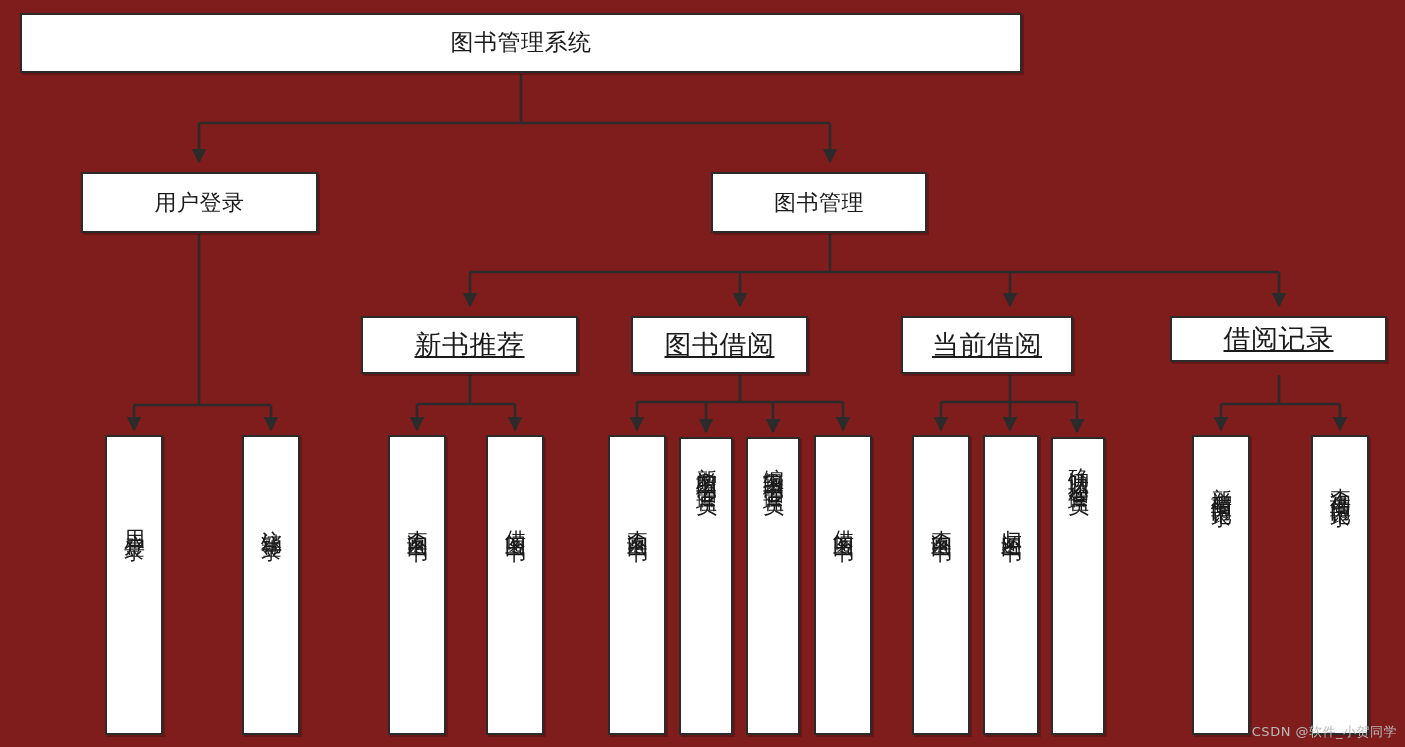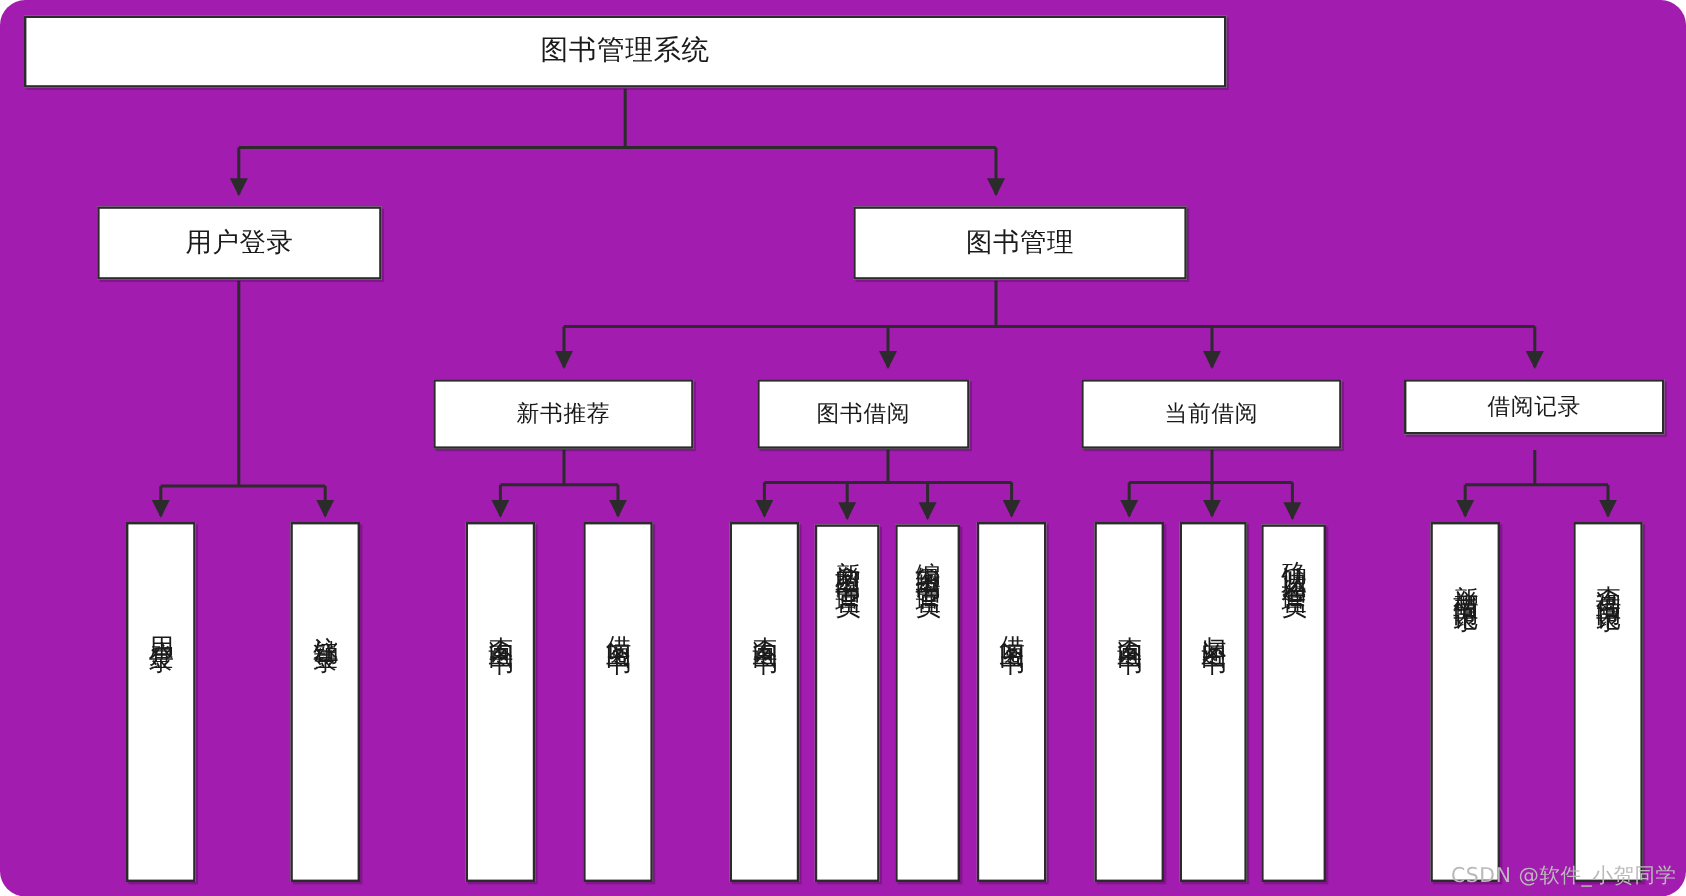--- a/index.html
+++ b/index.html
@@ -7,23 +7,22 @@
     padding: 0;
     background: #ffffff;
   }
   body {
     font-family: "DejaVu Sans", "Liberation Sans", sans-serif;
   }
   #canvas {
     position: relative;
     width: 1405px;
     height: 747px;
-    background: #a21caf;
+    background: #7f1d1d;
     overflow: hidden;
-    border-radius: 21px;
   }
   #edges {
     position: absolute;
     left: 0;
     top: 0;
     width: 1405px;
     height: 747px;
     pointer-events: none;
   }
   .node {
@@ -41,21 +40,21 @@
     color: #1a1a1a;
     letter-spacing: 0.5px;
     line-height: 1.18;
     text-align: center;
     white-space: nowrap;
   }
   
   .node.root .lbl { font-size: 23px; }
   
   .node.h2 .lbl { font-size: 22px; }
-  .node.h3 .lbl { font-size: 19px; }
+  .node.h3 .lbl { font-size: 27px; text-decoration: underline; }
   
   .node.leaf {
     align-items: flex-start;
     justify-content: center;
     padding-top: 4px;
   }
   .node.leaf .lbl {
     writing-mode: vertical-rl;
     text-orientation: upright;
     font-size: 21px;
@@ -65,21 +64,21 @@
     margin: 0 auto;
   }
   .node.leaf.mid .lbl { margin-top: 72px; }
   .node.leaf.high .lbl { margin-top: 8px; }
   .node.leaf.rec .lbl { margin-top: 30px; }
 
   #watermark {
     position: absolute;
     right: 8px;
     bottom: 6px;
-    font-size: 17px;
+    font-size: 13px;
     color: #b9b9b9;
     letter-spacing: 0.5px;
     z-index: 5;
     white-space: nowrap;
   }
 </style>
 </head>
 <body>
 
 <div id="canvas">
@@ -134,31 +133,31 @@
     </g>
   </svg>
 
   <div class="node root" style="left:20px; top:13px; width:1002px; height:60px;">
     <span class="lbl">图书管理系统</span>
   </div>
 
   <div class="node h2" style="left:81px; top:172px; width:237px; height:61px;">
     <span class="lbl">用户登录</span>
   </div>
-  <div class="node h2" style="left:711px; top:172px; width:278px; height:61px;">
+  <div class="node h2" style="left:711px; top:172px; width:216px; height:61px;">
     <span class="lbl">图书管理</span>
   </div>
 
   <div class="node h3" style="left:361px; top:316px; width:217px; height:58px;">
     <span class="lbl">新书推荐</span>
   </div>
   <div class="node h3" style="left:631px; top:316px; width:177px; height:58px;">
     <span class="lbl">图书借阅</span>
   </div>
-  <div class="node h3" style="left:901px; top:316px; width:217px; height:58px;">
+  <div class="node h3" style="left:901px; top:316px; width:172px; height:58px;">
     <span class="lbl">当前借阅</span>
   </div>
   <div class="node h3" style="left:1170px; top:316px; width:217px; height:46px;">
     <span class="lbl">借阅记录</span>
   </div>
 
   <div class="node leaf mid" style="left:105px; top:435px; width:58px; height:300px;">
     <span class="lbl">用户登录</span>
   </div>
   <div class="node leaf mid" style="left:242px; top:435px; width:58px; height:300px;">

